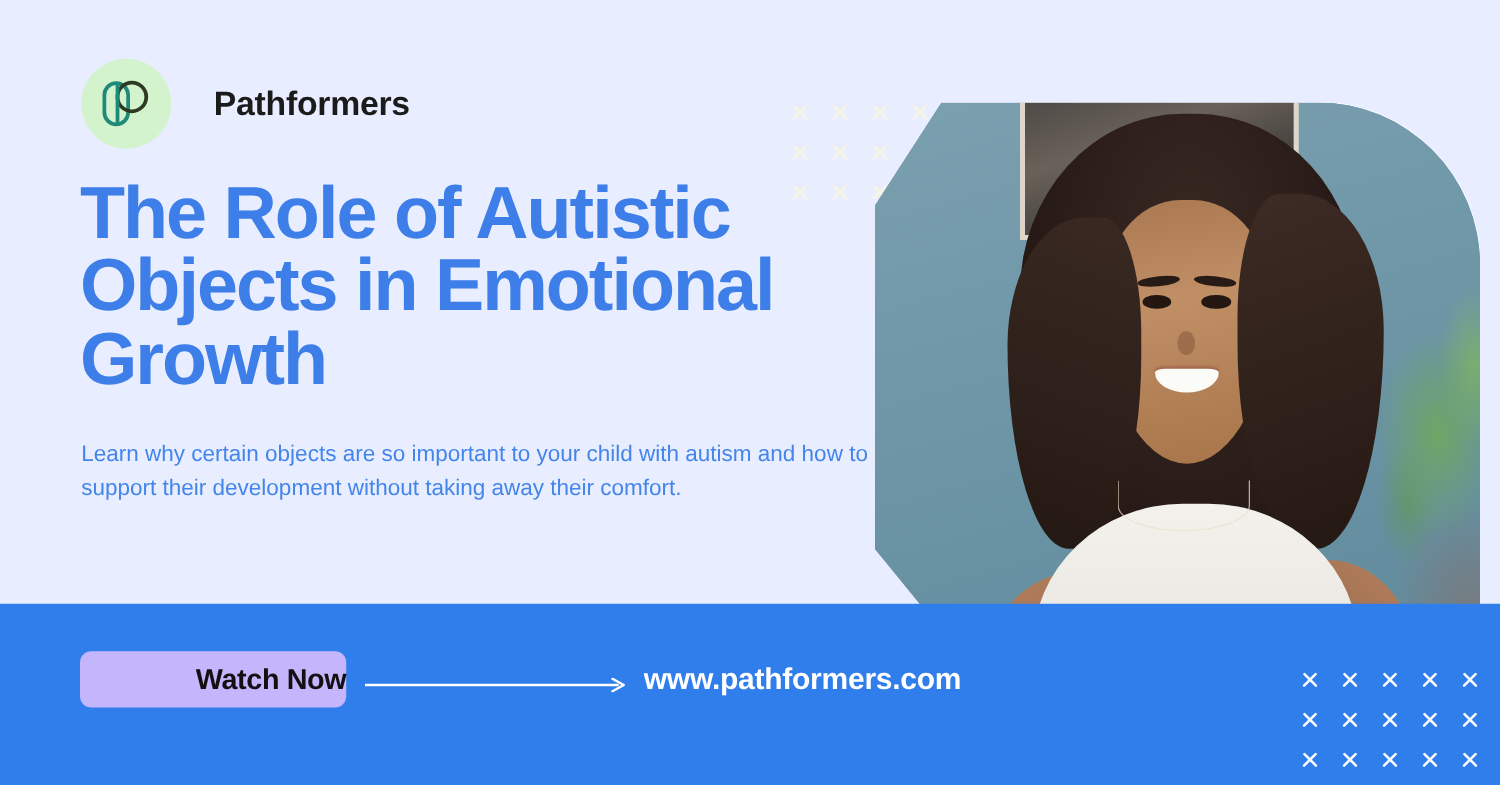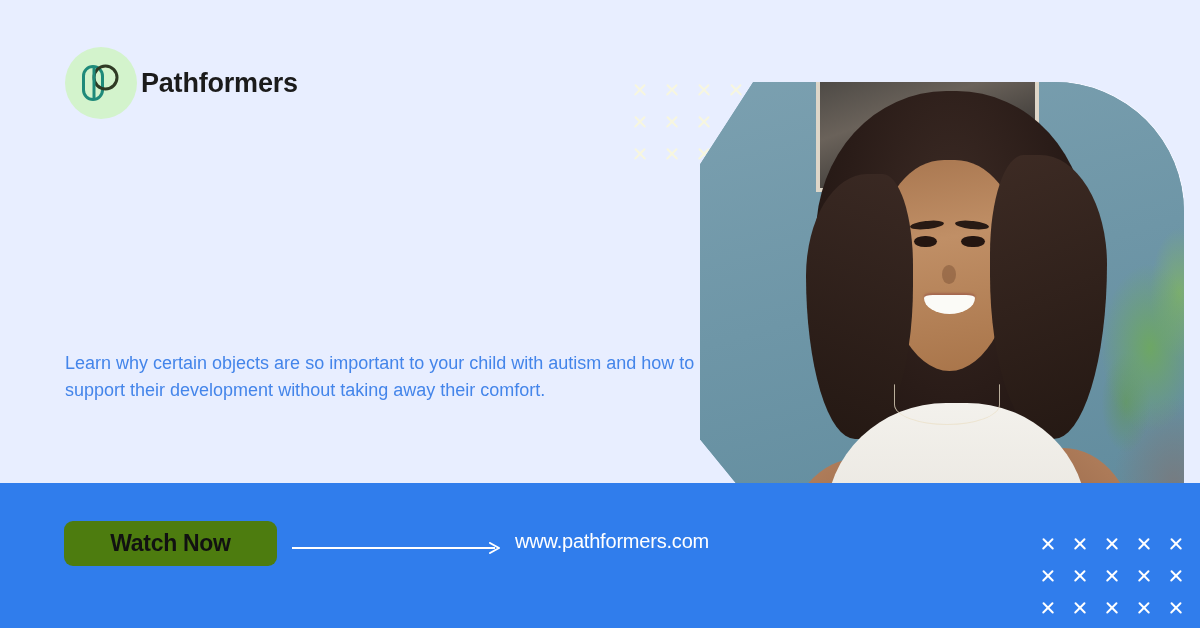--- a/index.html
+++ b/index.html
@@ -43,21 +43,21 @@
   .cross-grid .x::before { transform:translate(-50%,-50%) rotate(45deg); }
   .cross-grid .x::after  { transform:translate(-50%,-50%) rotate(-45deg); }
 
   #crosses-top    { left:628px; top:78px;  color:#f7f6df; }
   #crosses-bottom { left:1036px; top:532px; color:#ffffff; }
 
   
   #logo-row {
     position:absolute;
     left:65px; top:47px;
-    display:flex; align-items:center; gap:4px;
+    display:flex; align-items:center; gap:34px;
   }
   #logo-mark {
     width:72px; height:72px;
     border-radius:50%;
     background:#d3f3cc;
     display:flex; align-items:center; justify-content:center;
     flex:0 0 auto;
   }
   #logo-mark svg { display:block; }
   #brand-name {
@@ -230,42 +230,43 @@
     position:absolute;
     left:0; top:483px;
     width:1200px; height:145px;
     background:#307dec;
   }
 
   #watch-now-button {
     position:absolute;
     left:64px; top:521px;
     width:213px; height:45px;
-    background:#4d7c0f;
+    background:#c4b5fd;
     border:none;
     border-radius:9px;
     font-family:"Liberation Sans", sans-serif;
     font-size:23px;
     font-weight:bold;
     color:#111111;
     letter-spacing:-0.3px;
     cursor:pointer;
+    text-align:right;
   }
 
   #cta-arrow {
     position:absolute;
     left:292px; top:542px;
     width:212px; height:12px;
   }
 
   #website-url {
     position:absolute;
     left:515px; top:530px;
-    font-size:20px;
-    font-weight:400;
+    font-size:24px;
+    font-weight:700;
     color:#ffffff;
     letter-spacing:-0.2px;
     white-space:nowrap;
   }
 </style>
 </head>
 <body>
 
 <div id="banner">
 
@@ -313,20 +314,21 @@
       <svg width="44" height="46" viewBox="0 0 44 46" fill="none" aria-hidden="true">
         <rect x="4.5" y="6.5" width="19" height="33" rx="9.5" stroke="#1f8a7a" stroke-width="3"></rect>
         <path d="M18 6.5 V39.5" stroke="#1f8a7a" stroke-width="3" opacity="0"></path>
         <circle cx="26.5" cy="17.5" r="11.5" stroke="#2f3a24" stroke-width="3"></circle>
         <path d="M15 6.5 V39.5" stroke="#1f8a7a" stroke-width="3"></path>
       </svg>
     </span>
     <span id="brand-name">Pathformers</span>
   </div>
 
+  <h1 id="headline">The Role of Autistic Objects in Emotional Growth</h1>
 
   <p id="subheading">Learn why certain objects are so important to your child with autism and how to support their development without taking away their comfort.</p>
 
   <div id="bottom-bar"></div>
 
   <button id="watch-now-button">Watch Now</button>
 
   <svg id="cta-arrow" viewBox="0 0 212 12" aria-hidden="true">
     <line x1="0" y1="6" x2="203" y2="6" stroke="#ffffff" stroke-width="2"></line>
     <polyline points="198,1 207,6 198,11" fill="none" stroke="#ffffff" stroke-width="2" stroke-linecap="round" stroke-linejoin="round"></polyline>

